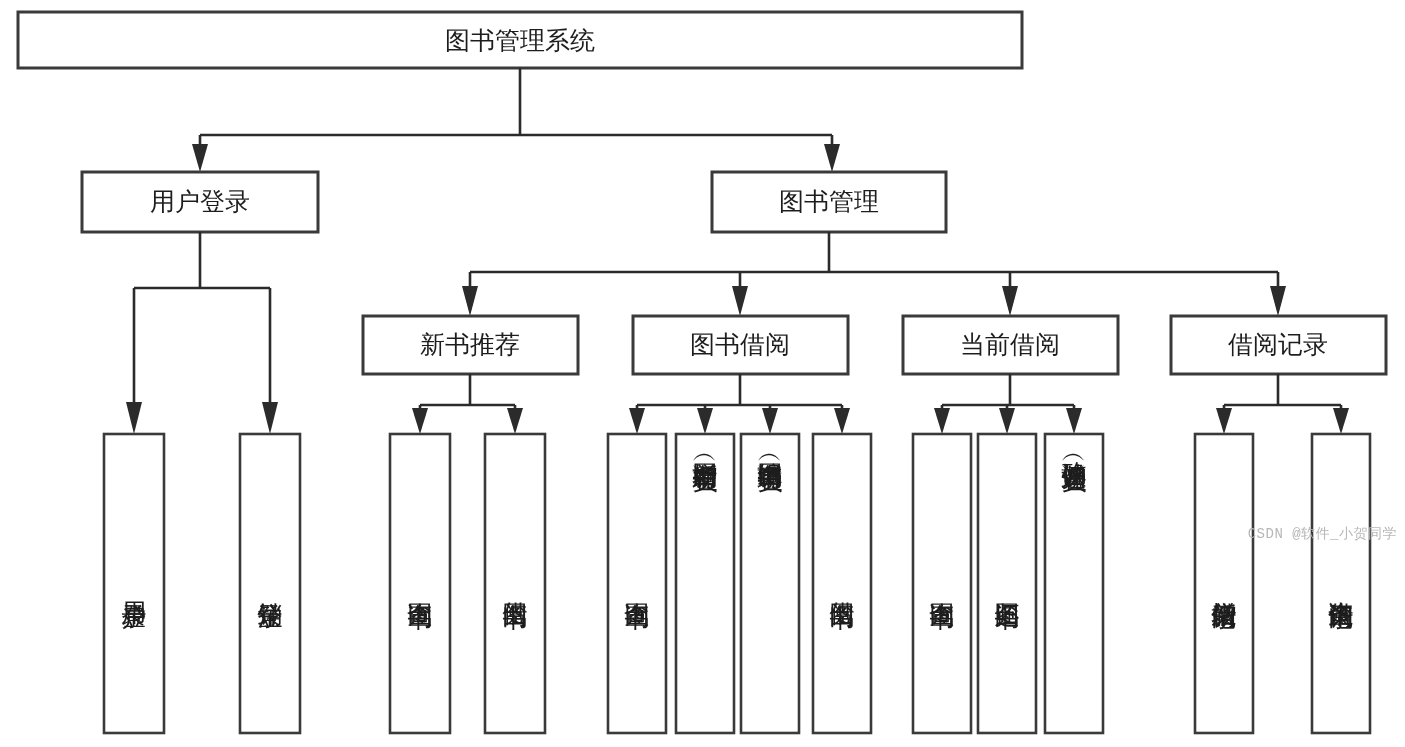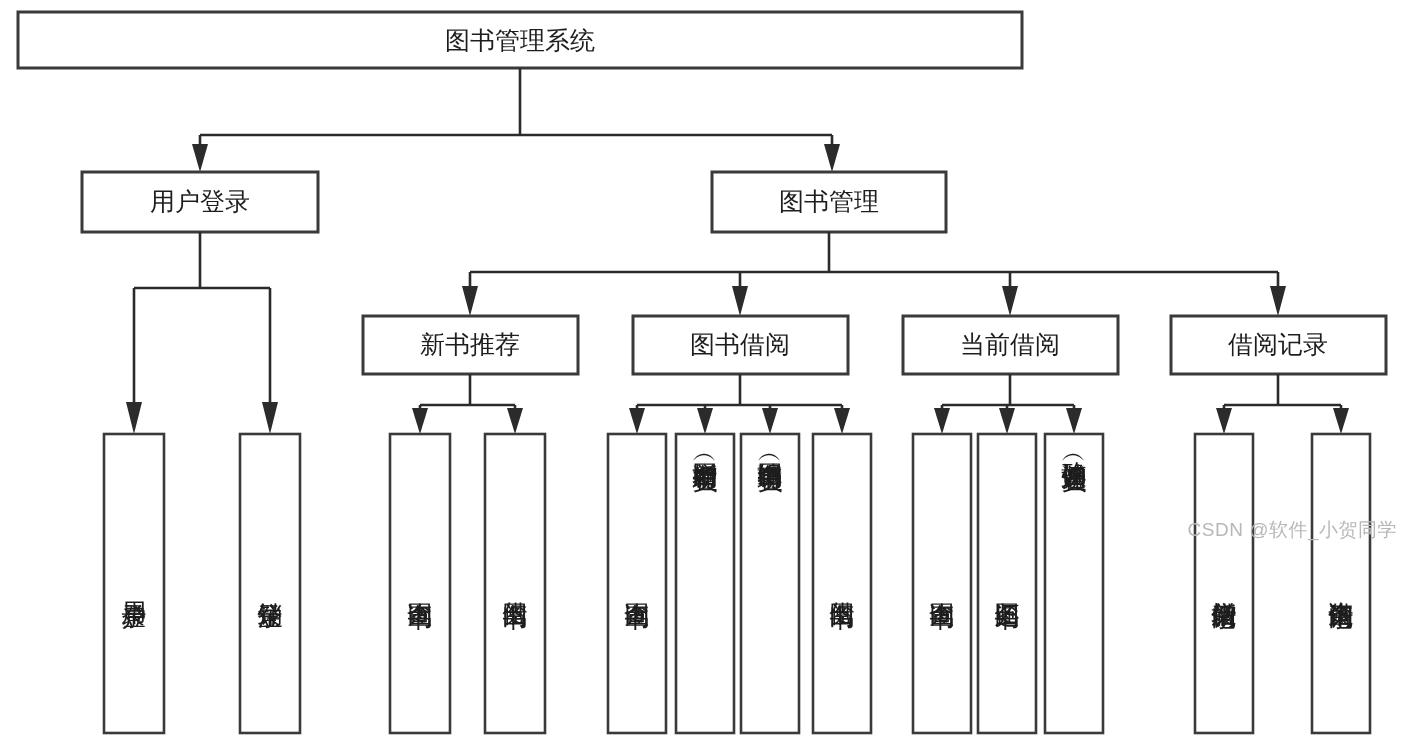--- a/index.html
+++ b/index.html
@@ -69,22 +69,22 @@
     line-height: 1.08;
     color: #1d1d1d;
     letter-spacing: 1px;
     white-space: nowrap;
     text-align: center;
   }
   .watermark {
     position: absolute;
     right: 8px;
     bottom: 6px;
-    font-family: Liberation Sans, sans-serif;
-    font-size: 19px;
+    font-family: Liberation Mono, monospace;
+    font-size: 14px;
     color: #b7b7b7;
     letter-spacing: 0.5px;
     white-space: nowrap;
   }
 </style>
 </head>
 <body>
 
 <div id="diagram-root">
 

